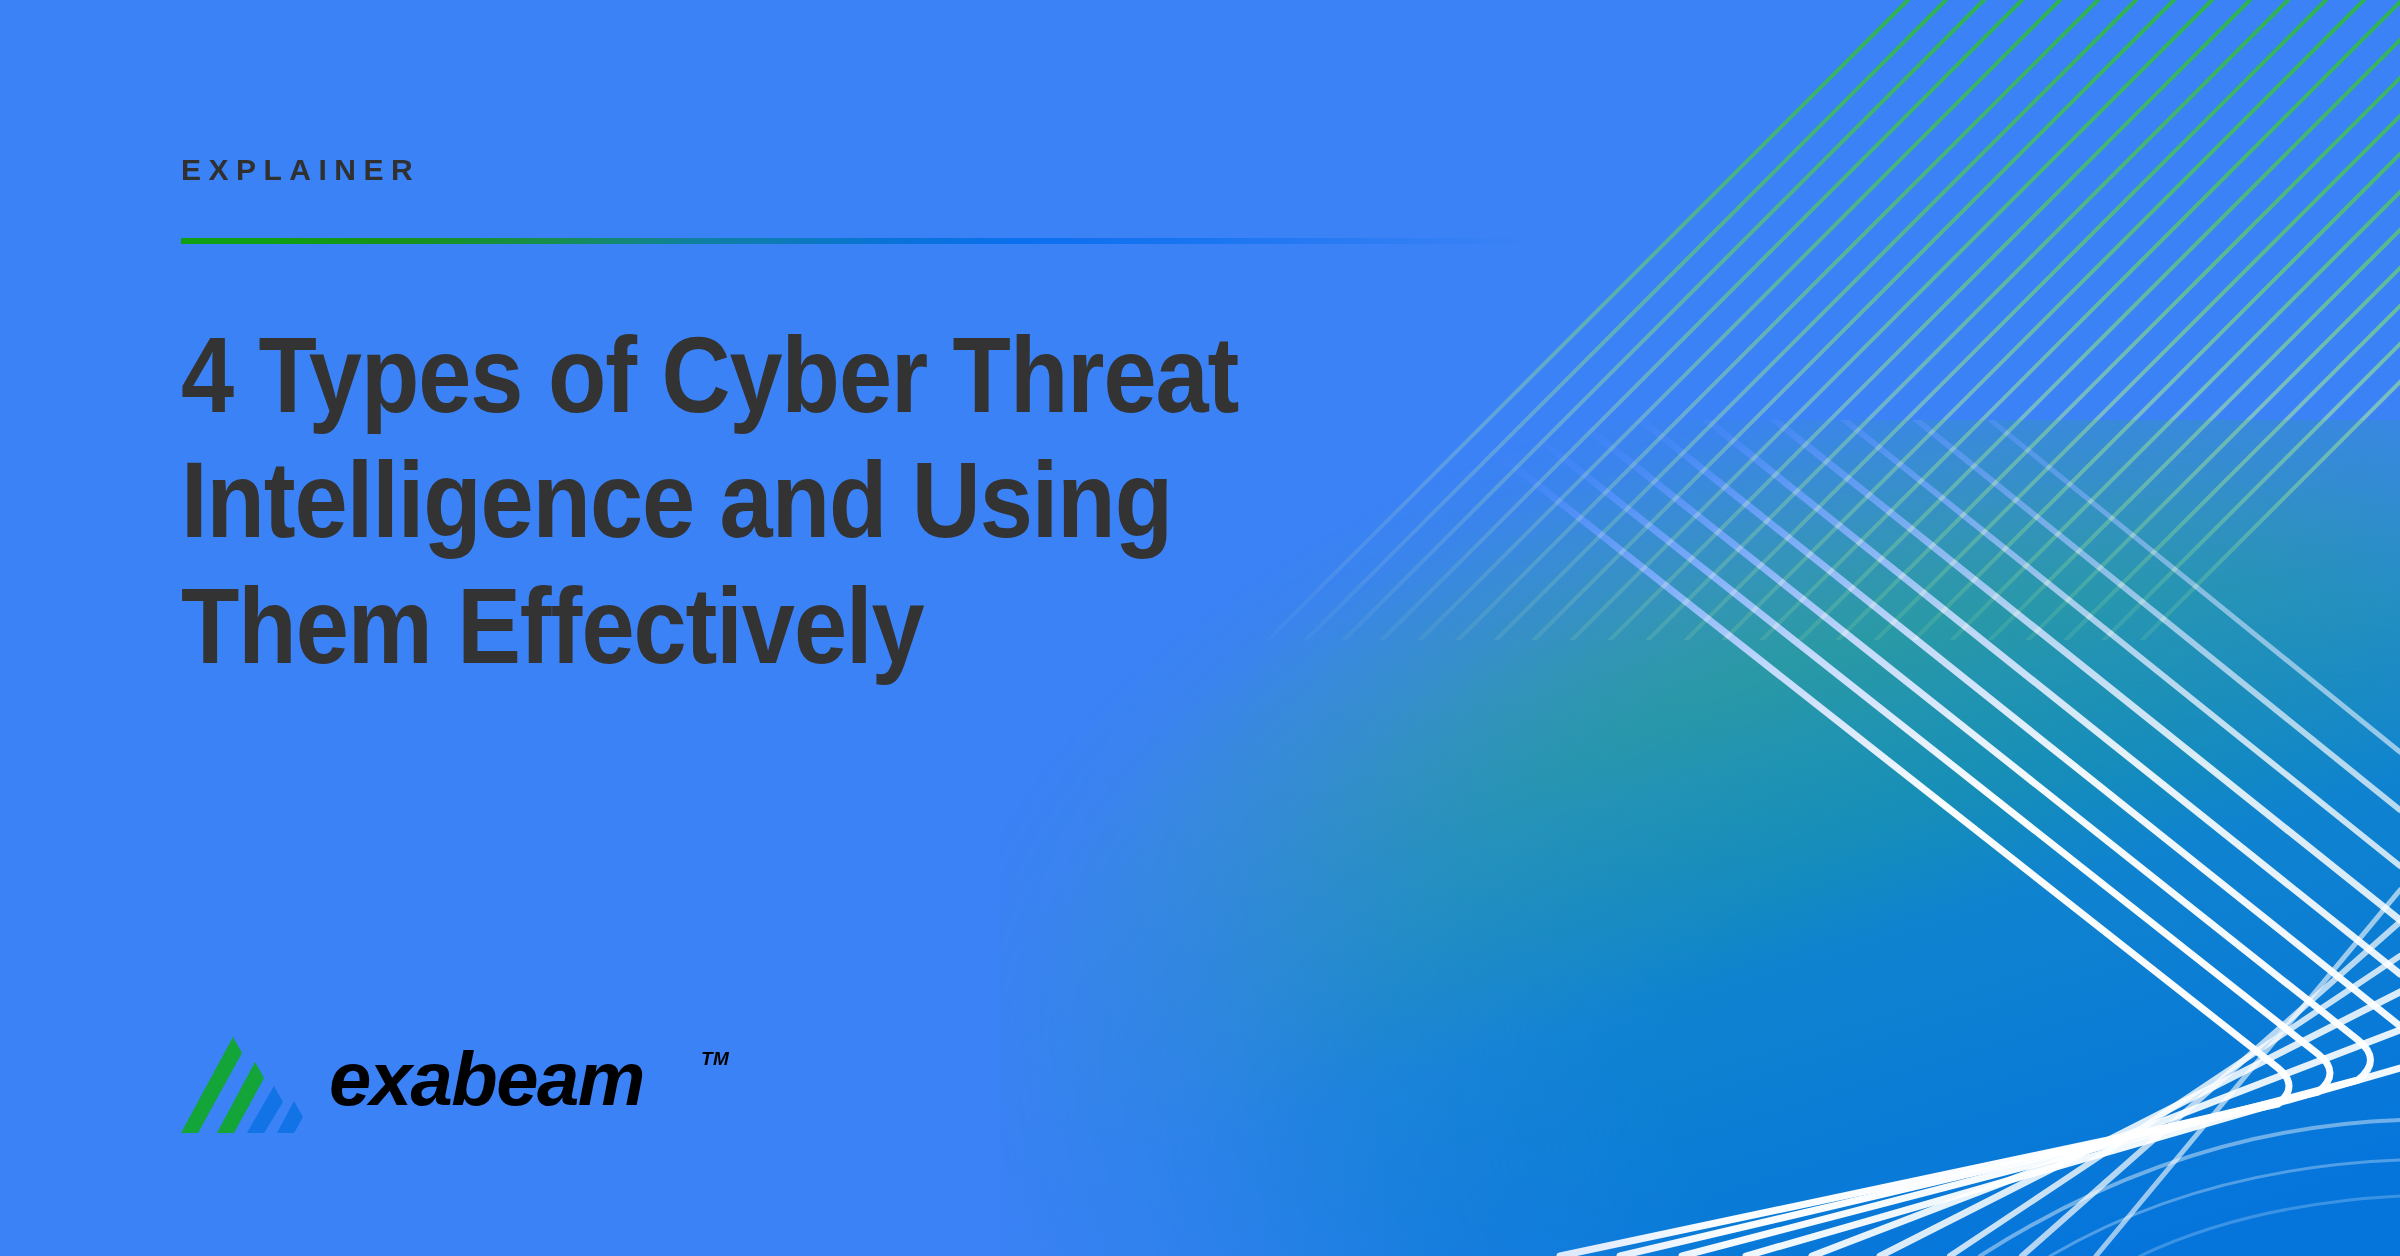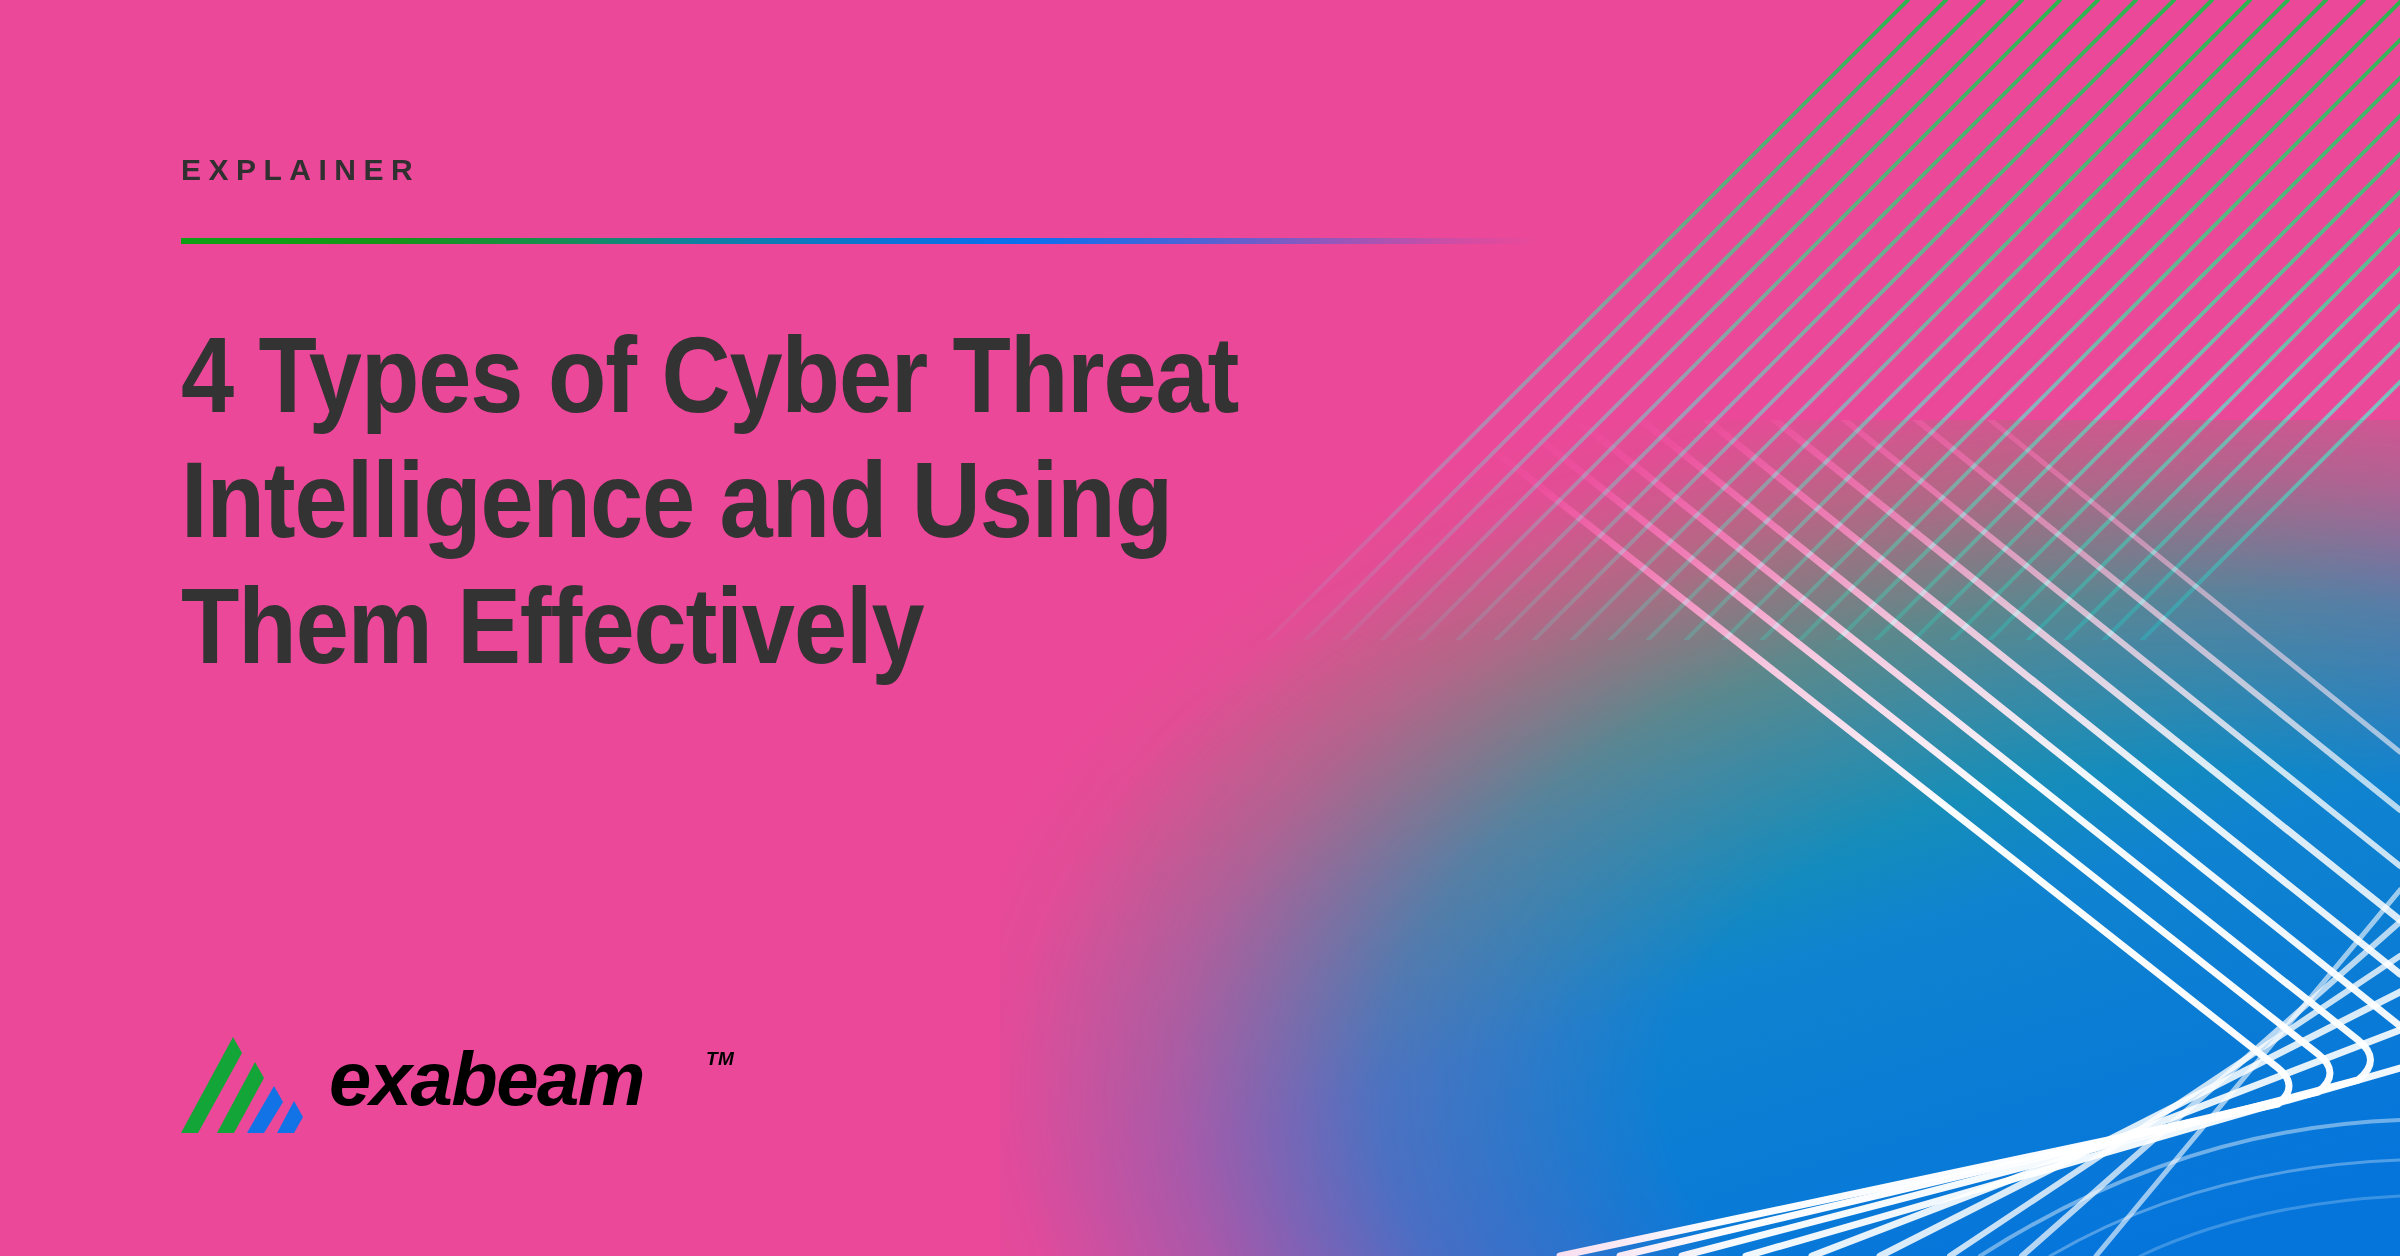--- a/index.html
+++ b/index.html
@@ -8,21 +8,21 @@
     background: #ffffff;
   }
   body {
     font-family: "Liberation Sans", sans-serif;
   }
 
   #canvas {
     position: relative;
     width: 2400px;
     height: 1256px;
-    background: #ec4899;
+    background: #3b82f6;
     overflow: hidden;
   }
 
   
   #bg-art {
     position: absolute;
     inset: 0;
     width: 2400px;
     height: 1256px;
     pointer-events: none;
@@ -114,21 +114,20 @@
   }
   #logo-wordmark {
     display: block;
     height: 78px;
     width: auto;
   }
   #logo-tm {
     font-size: 19px;
     font-weight: 700;
     color: #000000;
-    margin-left: 5px;
     margin-top: 4px;
     letter-spacing: 0.5px;
     line-height: 1;
   }
 </style>
 </head>
 <body>
 
 <div id="canvas">
 

